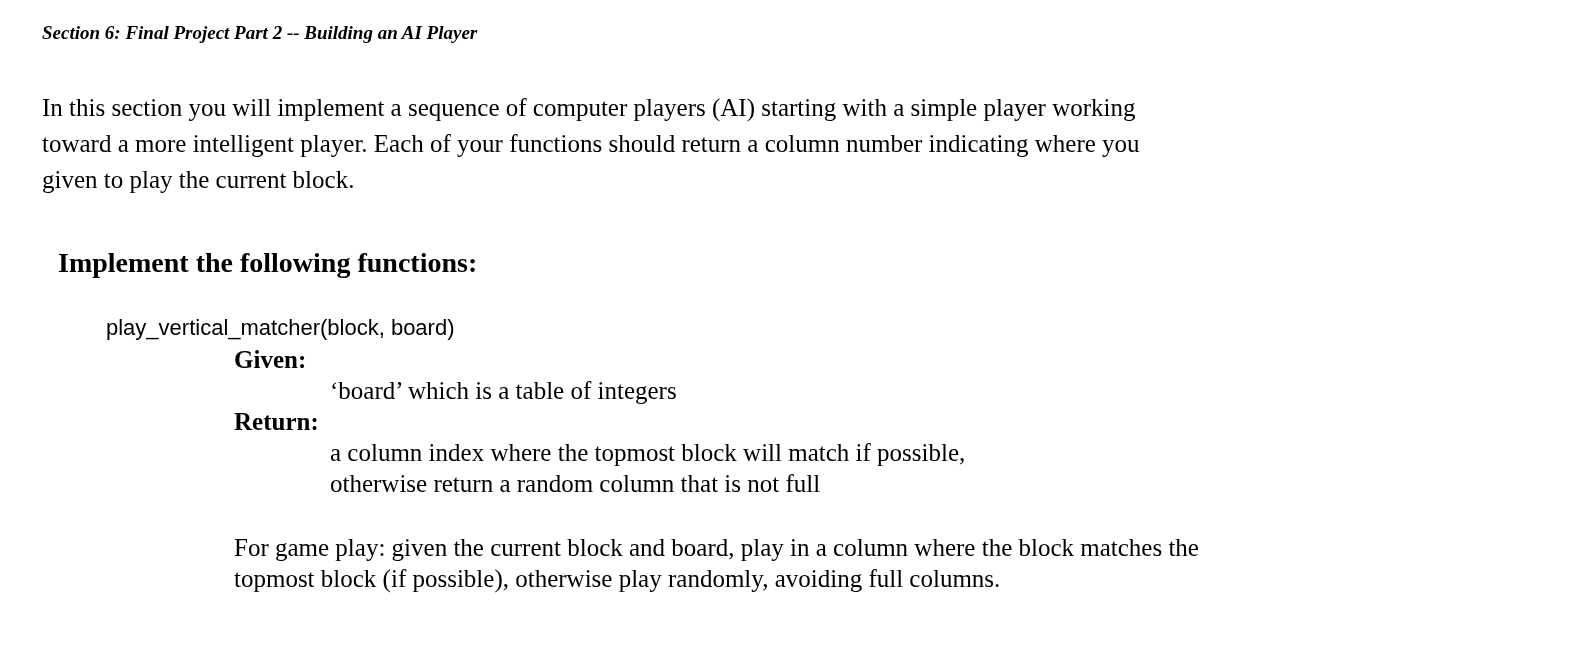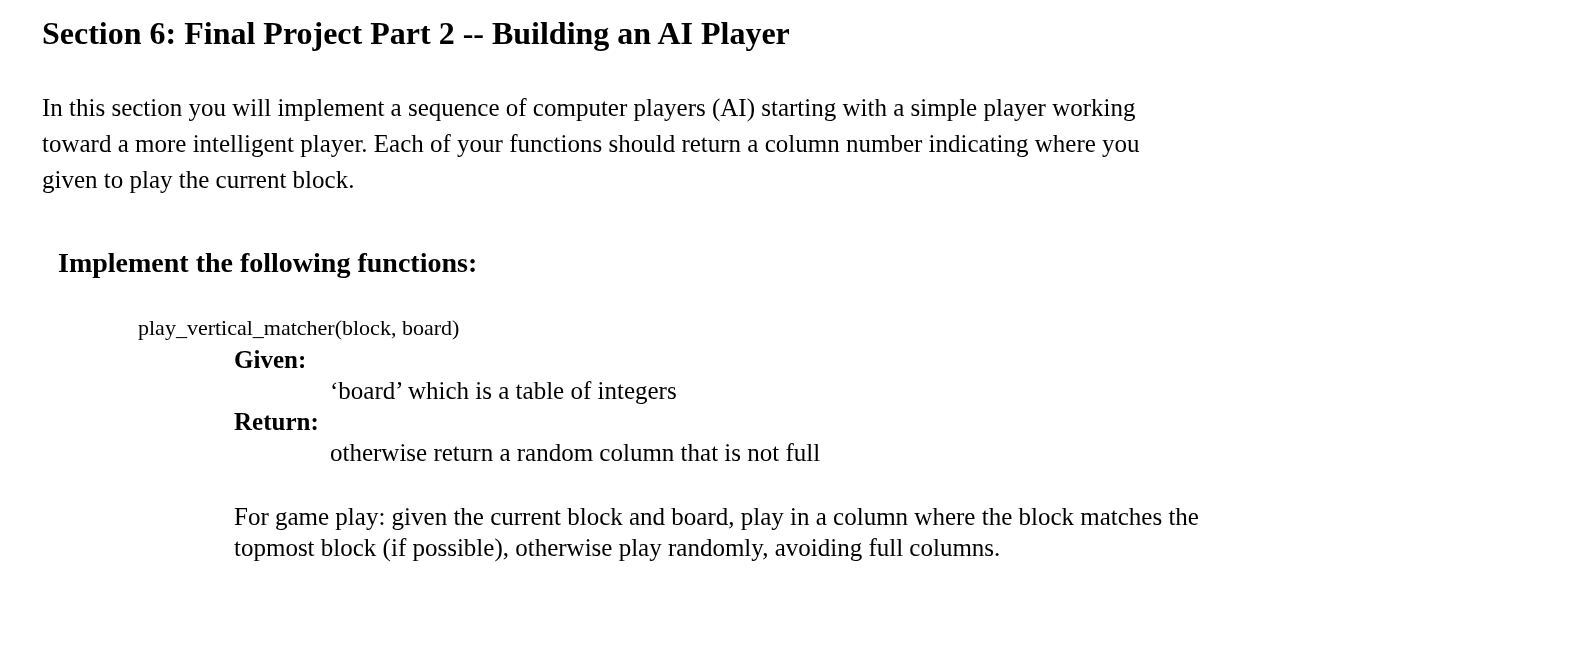--- a/index.html
+++ b/index.html
@@ -12,47 +12,48 @@
     position: relative;
     width: 1570px;
     height: 646px;
     background: #ffffff;
     overflow: hidden;
     font-family: "Liberation Serif", serif;
     box-sizing: border-box;
     padding: 14px 42px 0 42px;
   }
   .doc-h1 {
-    font-size: 32px;
+    font-size: 19px;
     line-height: 38px;
     font-weight: bold;
     margin: 0;
+    font-style: italic;
   }
   .doc-intro {
     margin-top: 38px;
     font-size: 25px;
     line-height: 36px;
   }
   .doc-h2 {
     font-size: 28px;
     line-height: 38px;
     font-weight: bold;
     margin: 16px;
     margin-top: 46px;
   }
   .fn-block {
     margin-top: 30px;
     font-size: 25px;
     line-height: 31px;
   }
   .fn-signature {
-    font-family: Liberation Serif, serif;
+    font-family: Liberation Sans, sans-serif;
     font-size: 22px;
     line-height: 32px;
-    margin-left: 96px;
+    margin-left: 64px;
     white-space: pre;
   }
   .fn-label {
     font-weight: bold;
     margin-left: 192px;
   }
   .fn-detail {
     margin-left: 288px;
   }
   .fn-gameplay {
@@ -76,20 +77,21 @@
 
   <h2 class="doc-h2">Implement the following functions:</h2>
 
   <div class="fn-block">
     <div class="fn-signature">play_vertical_matcher(block, board)</div>
 
     <div class="fn-label">Given:</div>
     <div class="fn-detail">‘board’ which is a table of integers</div>
 
     <div class="fn-label">Return:</div>
+    <div class="fn-detail">a column index where the topmost block will match if possible,</div>
     <div class="fn-detail">otherwise return a random column that is not full</div>
 
     <div class="fn-gameplay">
       <div>For game play: given the current block and board, play in a column where the block matches the</div>
       <div>topmost block (if possible), otherwise play randomly, avoiding full columns.</div>
     </div>
   </div>
 
 </div>
 

